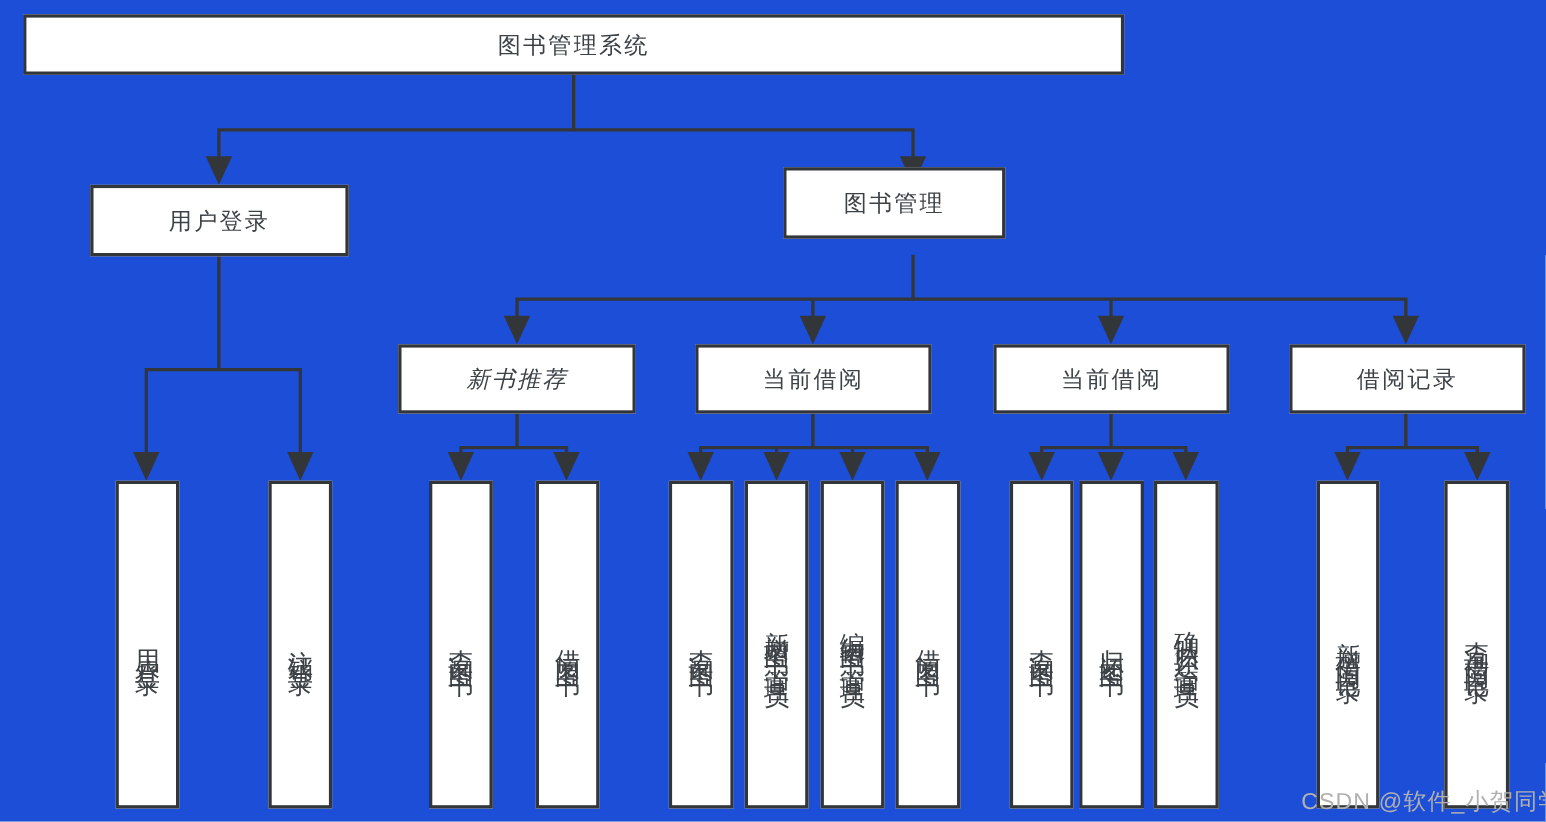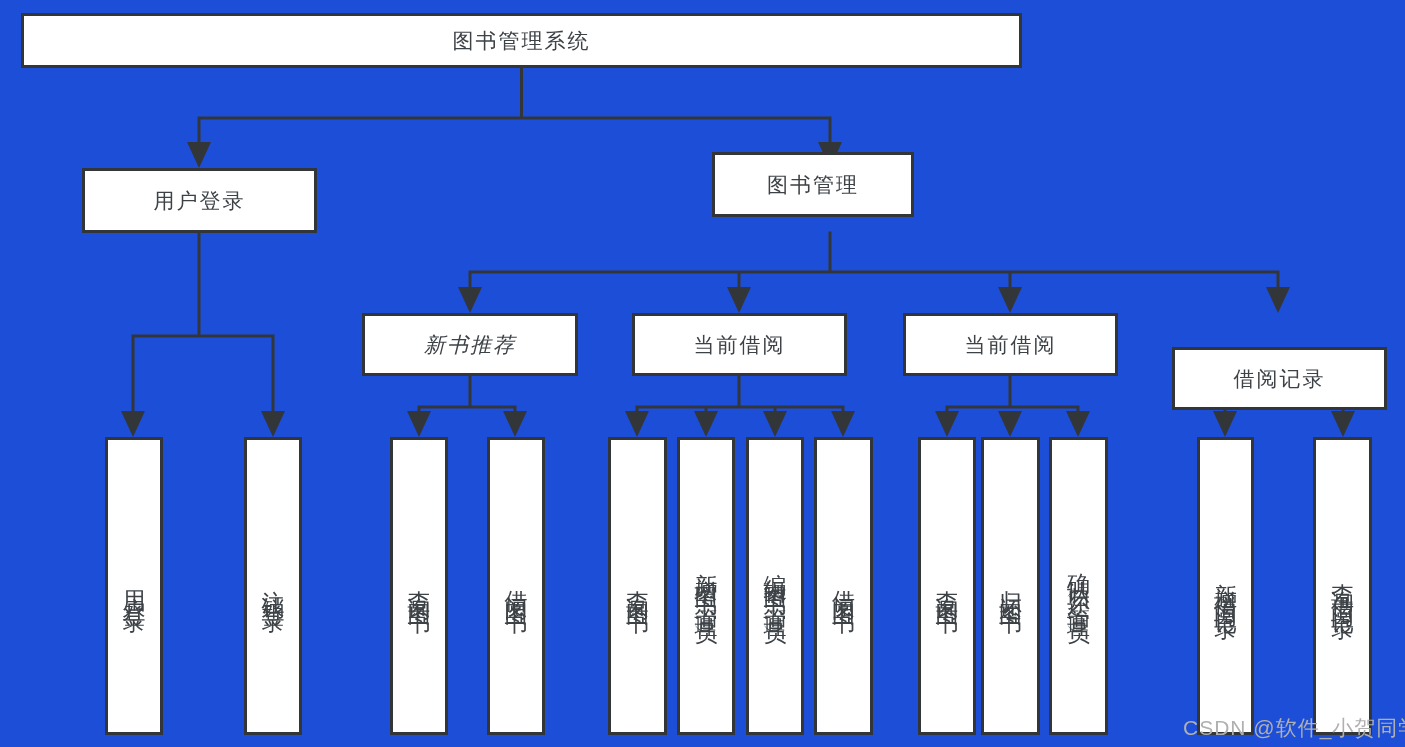--- a/index.html
+++ b/index.html
@@ -116,21 +116,21 @@
 
   <div class="box h" style="left:362px; top:313px; width:216px; height:63px;font-style:italic;">
     <span>新书推荐</span>
   </div>
   <div class="box h" style="left:632px; top:313px; width:215px; height:63px;">
     <span>当前借阅</span>
   </div>
   <div class="box h" style="left:903px; top:313px; width:215px; height:63px;">
     <span>当前借阅</span>
   </div>
-  <div class="box h" style="left:1172px; top:313px; width:215px; height:63px;margin-top:34px;">
+  <div class="box h" style="left:1172px; top:313px; width:215px; height:63px;">
     <span>借阅记录</span>
   </div>
 
   <div class="box v" style="left:105px; top:437px; width:58px; height:298px;">
     <span>用户登录</span>
   </div>
   <div class="box v" style="left:244px; top:437px; width:58px; height:298px;">
     <span>注销登录</span>
   </div>
 

